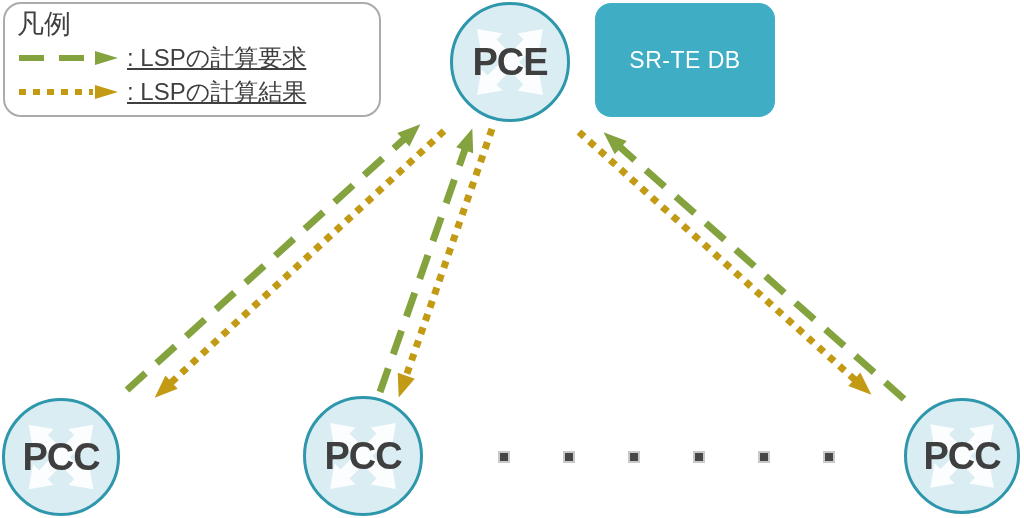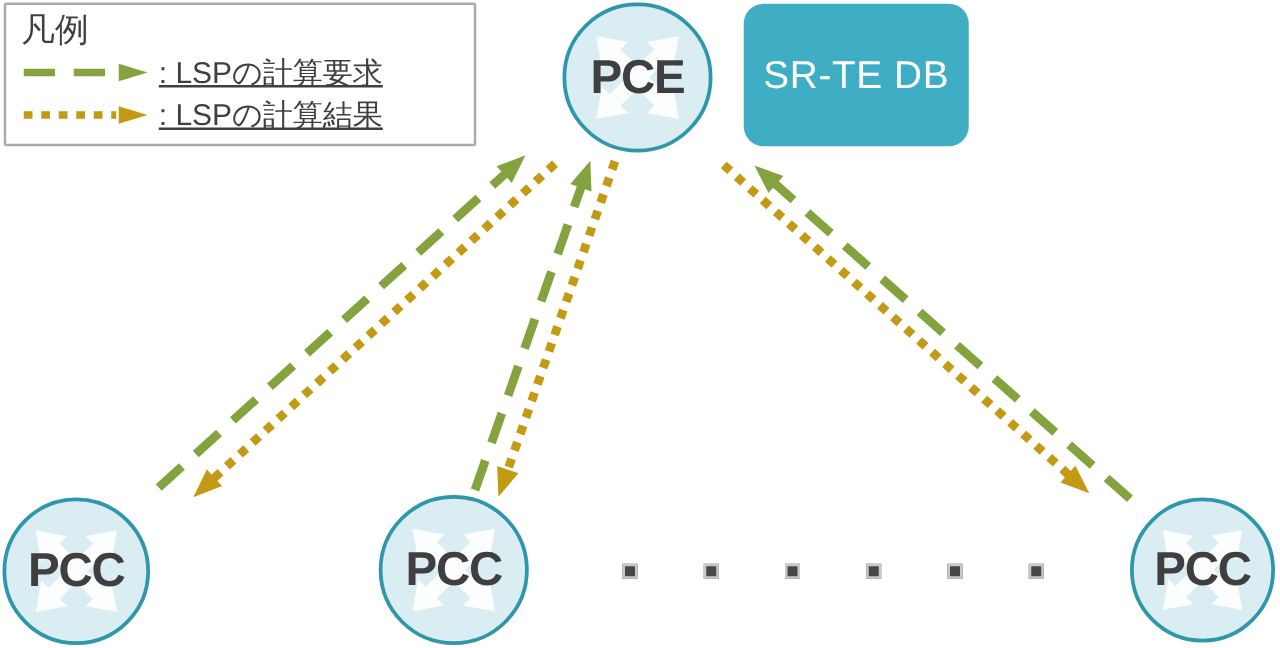--- a/index.html
+++ b/index.html
@@ -41,26 +41,26 @@
   }
   .node-pce{left:450px;top:2px;width:120px;height:120px;}
   .node-pcc-left{left:2px;top:398px;width:118px;height:118px;}
   .node-pcc-middle{left:303px;top:396px;width:120px;height:120px;}
   .node-pcc-right{left:904px;top:398px;width:116px;height:116px;}
   
   .db-box{
     position:absolute;left:595px;top:3px;width:180px;height:114px;
     background:var(--db-fill);border-radius:16px;z-index:2;
     display:flex;align-items:center;justify-content:center;
-    color:var(--db-text);font-size:31px;font-weight:400;letter-spacing:.5px;
+    color:var(--db-text);font-size:23px;font-weight:400;letter-spacing:.5px;
   }
   
   .legend{
     position:absolute;left:3px;top:2px;width:378px;height:115px;z-index:3;
-    background:#fff;border:2px solid var(--legend-border);border-radius:2px;
+    background:#fff;border:2px solid var(--legend-border);border-radius:18px;
     padding:4px 10px 6px 12px;display:flex;flex-direction:column;
   }
   .legend-title{font-size:27px;color:var(--text-dark);line-height:1.2;}
   .legend-row{display:flex;align-items:center;height:37px;}
   .legend-sample{width:104px;height:16px;flex:0 0 auto;}
   .legend-sample line{fill:none;stroke-width:6;}
   .legend-label{font-size:24px;color:var(--text-dark);margin-left:6px;white-space:nowrap;text-decoration:underline;}
   
   .ellipsis-row{
     position:absolute;left:498px;top:448px;width:337px;height:17px;z-index:2;

